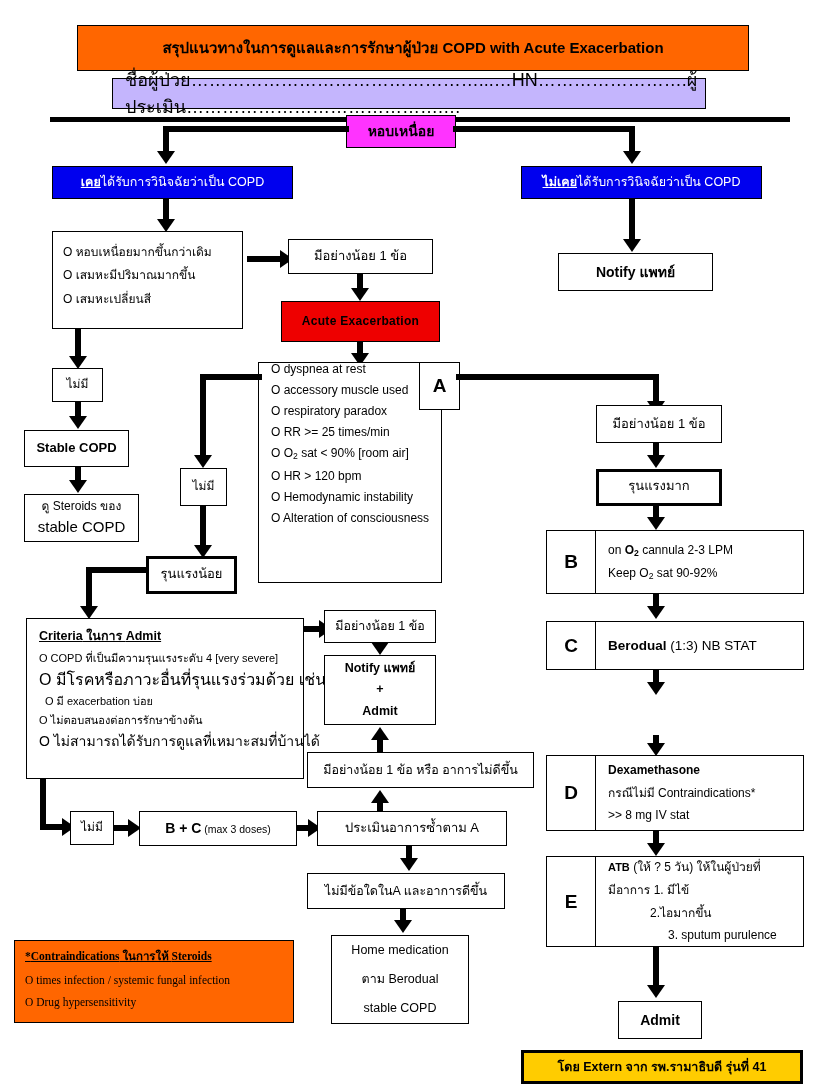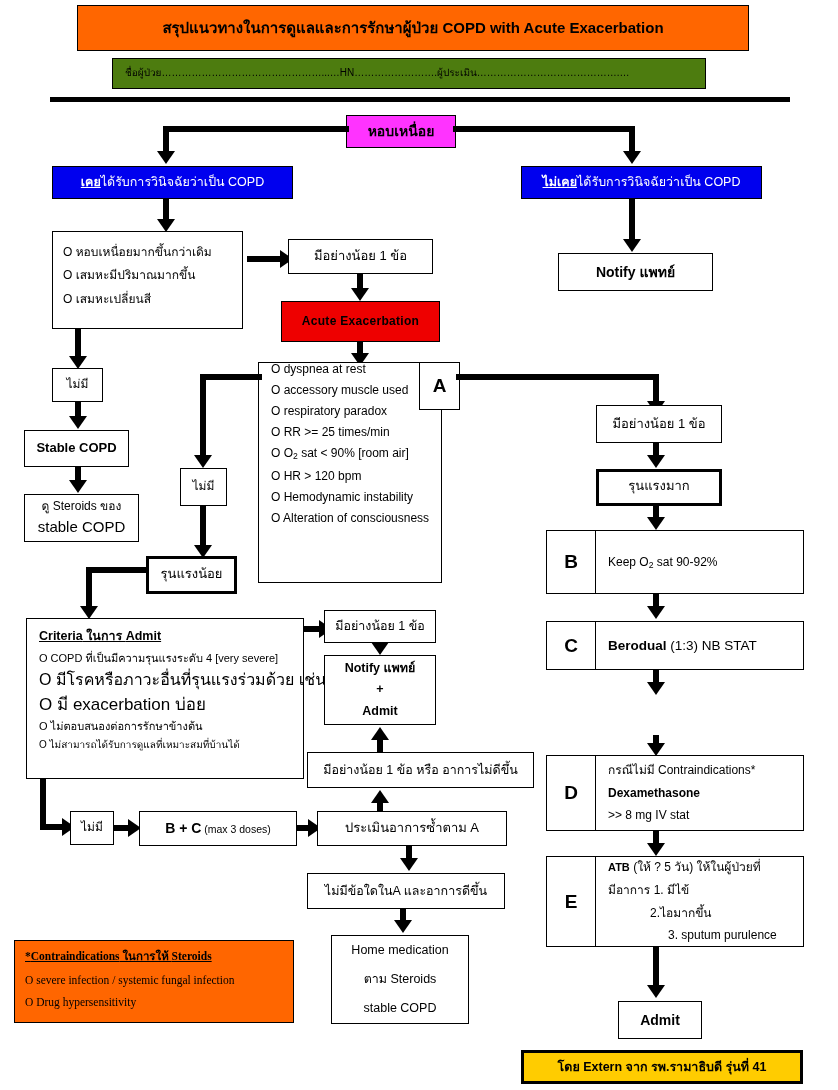--- a/index.html
+++ b/index.html
@@ -7,21 +7,21 @@
     font-family:"Liberation Sans","DejaVu Sans",sans-serif;
     -webkit-font-smoothing:none;
   }
   #page{
     position:relative;
     width:838px;
     height:1090px;
     background:#ffffff;
     overflow:hidden;
   }
-  .abs{position:absolute;box-sizing:border-box;}
+  .abs{position:absolute;box-sizing:border-box;margin-top:20px;}
 
   
   .box{
     position:absolute;
     box-sizing:border-box;
     border:1px solid #000;
     background:#ffffff;
     display:flex;
     flex-direction:column;
     align-items:center;
@@ -35,23 +35,23 @@
 
   
   .title-bar{
     background:#ff6600;
     border:1px solid #000;
     font-weight:bold;
     font-size:15px;
     color:#000;
   }
   .name-bar{
-    background:#4d7c0f;
+    background:#c4b5fd;
     border:1px solid #000;
-    font-size:10px;
+    font-size:18px;
     color:#000;
     align-items:flex-start;
     text-align:left;
     padding-left:12px;
     justify-content:center;
   }
   .hrule{background:#000;}
   .magenta{background:#ff33ff;border:1px solid #000;font-weight:bold;font-size:14px;}
   .blue{background:#0000ee;border:1px solid #000;color:#ffffff;font-size:12.5px;}
   .red{background:#ee0000;border:1px solid #000;color:#000;font-weight:bold;font-size:12px;letter-spacing:.3px;}
@@ -244,20 +244,21 @@
   <div class="box thick" style="left:596px;top:469px;width:126px;height:37px;font-size:13px;">
     <span>รุนแรงมาก</span>
   </div>
 
   <div class="ln-v" style="left:653px;top:506px;height:13px;"></div>
   <div class="arr-d" style="left:647px;top:517px;"></div>
 
   <div class="lettered" style="left:546px;top:530px;width:258px;height:64px;">
     <div class="lt">B</div>
     <div class="bd">
+      <span class="ln"><span>on </span><b>O</b><b><sub>2</sub></b><span> cannula 2-3 LPM</span></span>
       <span class="ln"><span>Keep O</span><sub>2</sub><span> sat 90-92%</span></span>
     </div>
   </div>
 
   <div class="ln-v" style="left:653px;top:594px;height:14px;"></div>
   <div class="arr-d" style="left:647px;top:606px;"></div>
 
   <div class="lettered" style="left:546px;top:621px;width:258px;height:49px;">
     <div class="lt">C</div>
     <div class="bd" style="font-size:13.5px;">
@@ -268,22 +269,22 @@
   <div class="ln-v" style="left:653px;top:670px;height:14px;"></div>
   <div class="arr-d" style="left:647px;top:682px;"></div>
 
 
   <div class="ln-v" style="left:653px;top:735px;height:10px;"></div>
   <div class="arr-d" style="left:647px;top:743px;"></div>
 
   <div class="lettered" style="left:546px;top:755px;width:258px;height:76px;">
     <div class="lt">D</div>
     <div class="bd">
+      <span class="ln b">Dexamethasone</span>
       <span class="ln">กรณีไม่มี Contraindications*</span>
-      <span class="ln b">Dexamethasone</span>
       <span class="ln">&gt;&gt; 8 mg IV stat</span>
     </div>
   </div>
 
   <div class="ln-v" style="left:653px;top:831px;height:14px;"></div>
   <div class="arr-d" style="left:647px;top:843px;"></div>
 
   <div class="lettered" style="left:546px;top:856px;width:258px;height:91px;">
     <div class="lt">E</div>
     <div class="bd">
@@ -298,23 +299,23 @@
   <div class="arr-d" style="left:647px;top:985px;"></div>
 
   <div class="box" style="left:618px;top:1001px;width:84px;height:38px;font-size:14px;font-weight:bold;">
     <span>Admit</span>
   </div>
 
   <div class="box listbox tight" style="left:26px;top:618px;width:278px;height:161px;line-height:1.0;padding:11px 6px 6px 12px;">
     <span class="ln u b" style="margin:0 0 10px 0;font-size:12.5px;"><span>Criteria</span><span> ในการ </span><span>Admit</span></span>
     <span class="ln" style="margin:0 0 8px 0;font-size:11px;">O COPD ที่เป็นมีความรุนแรงระดับ 4 [very severe]</span>
     <span class="ln" style="margin:0 0 8px 0;font-size:16px;">O มีโรคหรือภาวะอื่นที่รุนแรงร่วมด้วย เช่น CHF</span>
-    <span class="ln" style="margin:0 0 8px 0;font-size:17px;">O มี exacerbation บ่อย</span>
+    <span class="ln" style="margin:0 0 8px 6px;font-size:11px;">O มี exacerbation บ่อย</span>
     <span class="ln" style="margin:0 0 8px 0;font-size:11px;">O ไม่ตอบสนองต่อการรักษาข้างต้น</span>
-    <span class="ln" style="font-size:10px;">O ไม่สามารถได้รับการดูแลที่เหมาะสมที่บ้านได้</span>
+    <span class="ln" style="font-size:14px;">O ไม่สามารถได้รับการดูแลที่เหมาะสมที่บ้านได้</span>
   </div>
 
   <div class="ln-h" style="left:304px;top:626px;width:18px;"></div>
   <div class="arr-r" style="left:319px;top:620px;"></div>
 
   <div class="box" style="left:324px;top:610px;width:112px;height:33px;font-size:12.5px;">
     <span>มีอย่างน้อย 1 ข้อ</span>
   </div>
 
   <div class="arr-d" style="left:371px;top:642px;"></div>
@@ -363,27 +364,27 @@
 
   <div class="box" style="left:307px;top:873px;width:198px;height:36px;font-size:12.5px;">
     <span>ไม่มีข้อใดในA และอาการดีขึ้น</span>
   </div>
 
   <div class="ln-v" style="left:400px;top:909px;height:14px;"></div>
   <div class="arr-d" style="left:394px;top:920px;"></div>
 
   <div class="box" style="left:331px;top:935px;width:138px;height:89px;font-size:12.5px;line-height:2.3;">
     <span>Home medication</span>
-    <span>ตาม Steroids</span>
+    <span>ตาม Berodual</span>
     <span>stable COPD</span>
   </div>
 
   <div class="box orange" style="left:14px;top:940px;width:280px;height:83px;padding:10px 8px 8px 10px;justify-content:flex-start;line-height:1.0;">
     <span class="ln u b" style="margin:0 0 12px 0;font-size:11.5px;"><span>*</span><span>Contraindications</span><span> ในการให้ </span><span>Steroids</span></span>
-    <span class="ln" style="margin:0 0 11px 0;">O severe infection / systemic fungal infection</span>
+    <span class="ln" style="margin:0 0 11px 0;">O times infection / systemic fungal infection</span>
     <span class="ln">O Drug hypersensitivity</span>
   </div>
 
   <div class="box yellowcredit" style="left:521px;top:1050px;width:282px;height:34px;">
     <span>โดย Extern จาก รพ.รามาธิบดี รุ่นที่ 41</span>
   </div>
 
 </div>
 
 </body></html>

